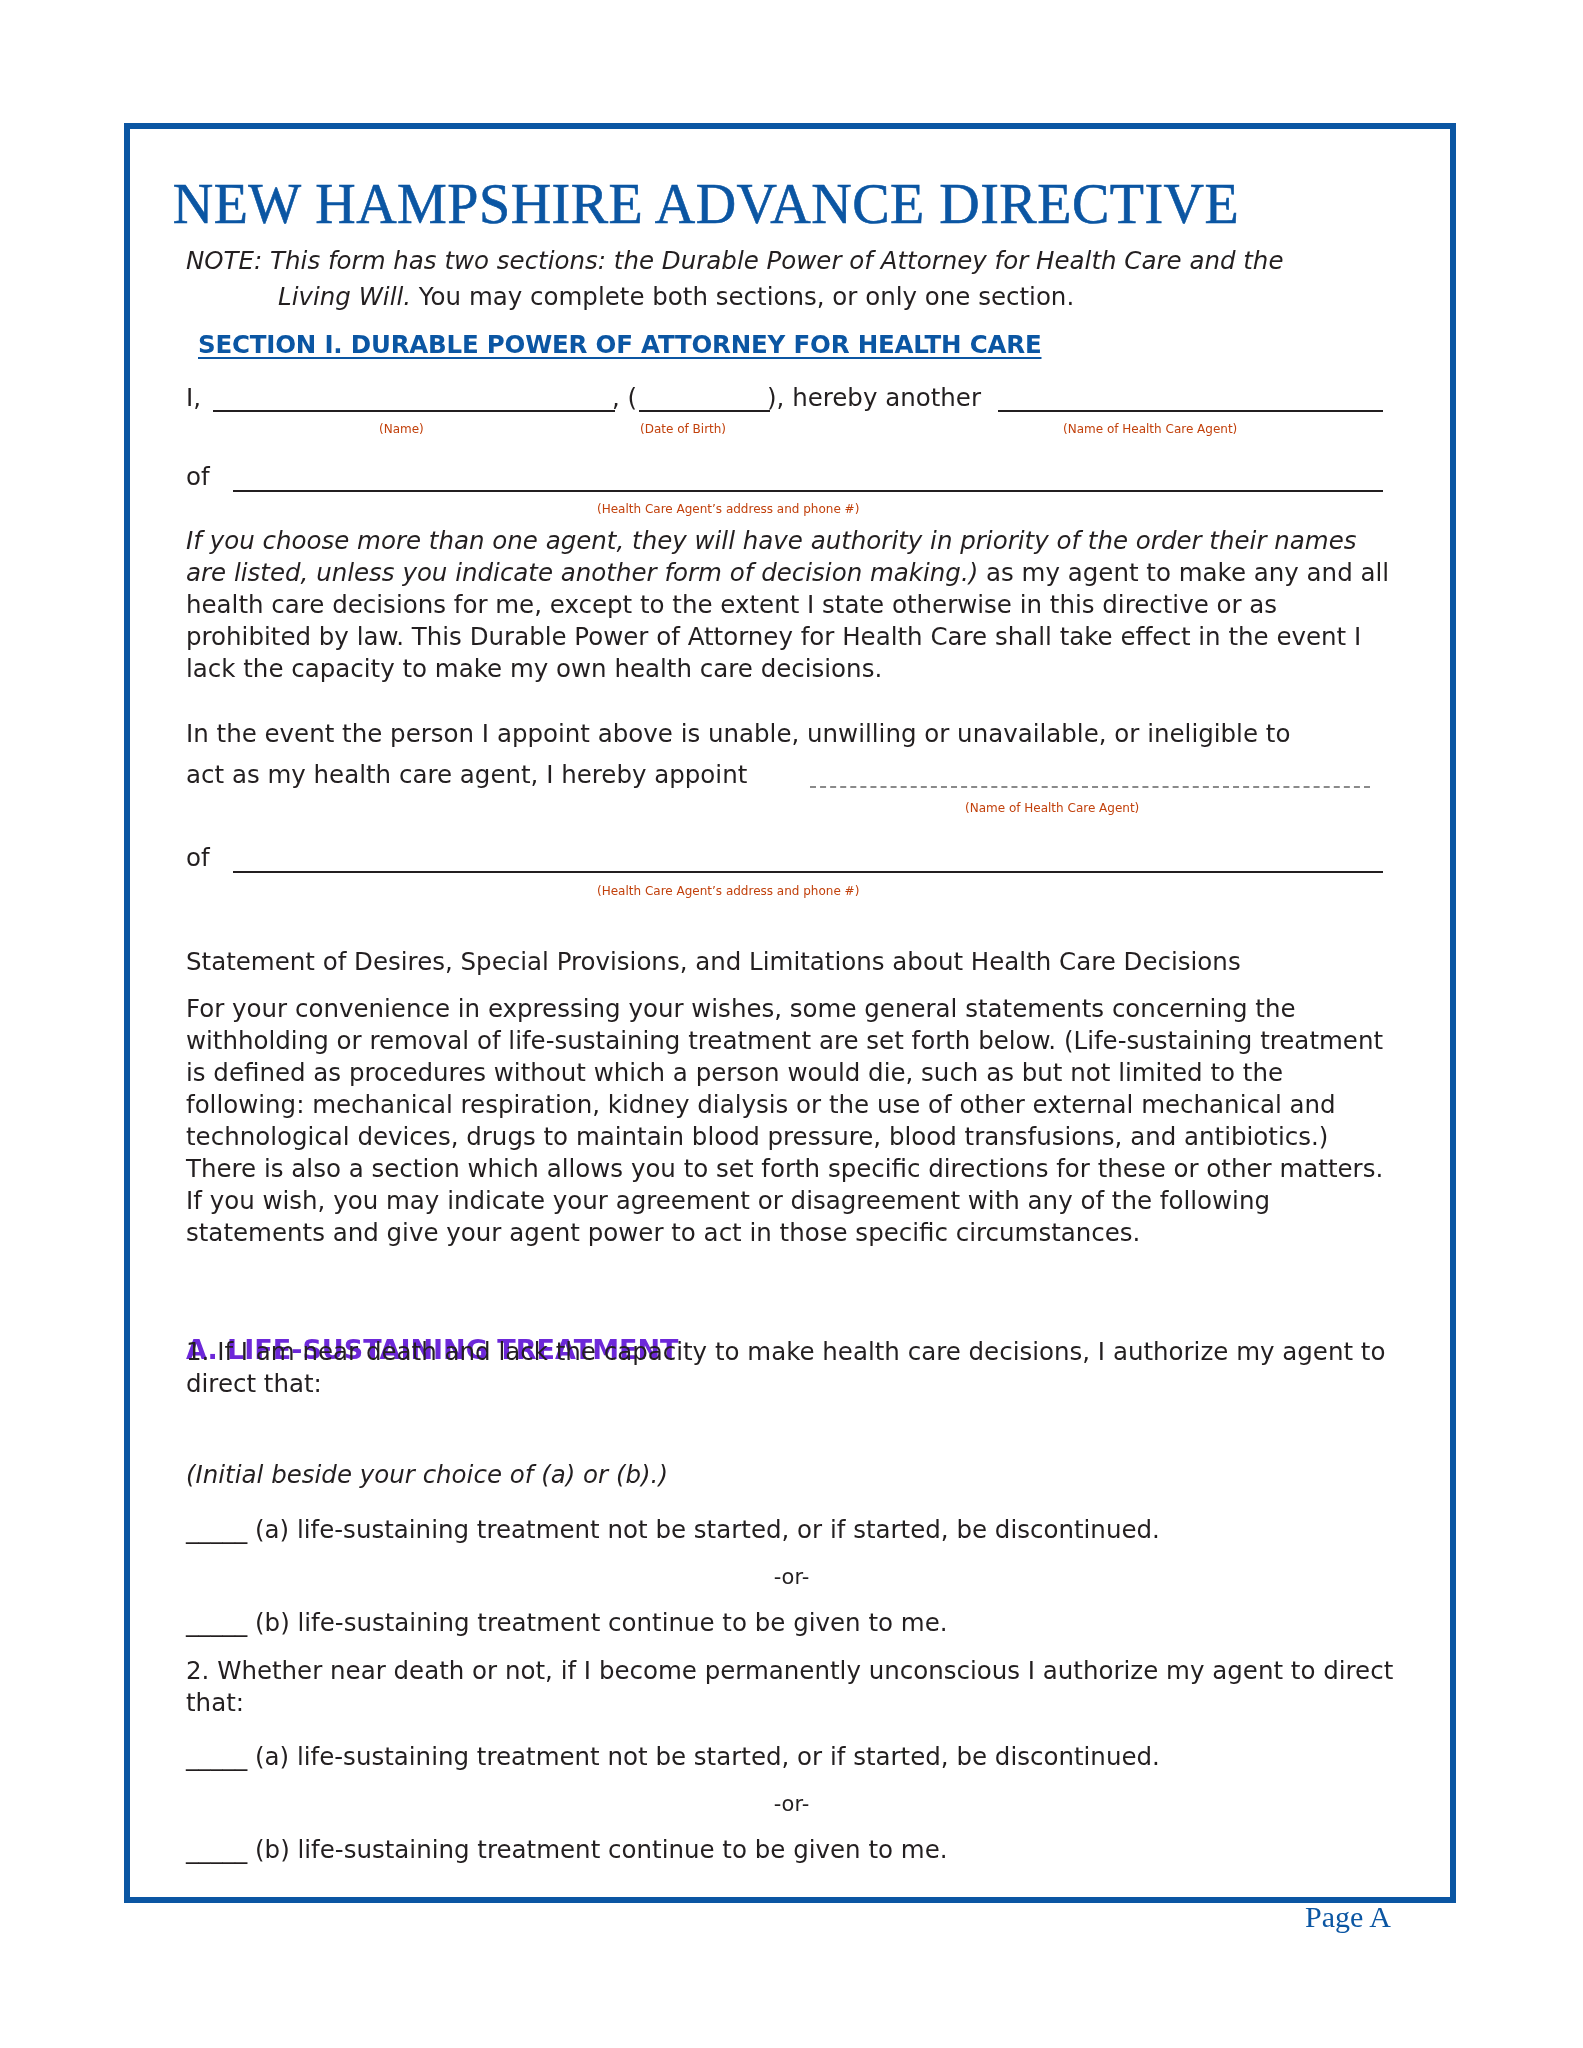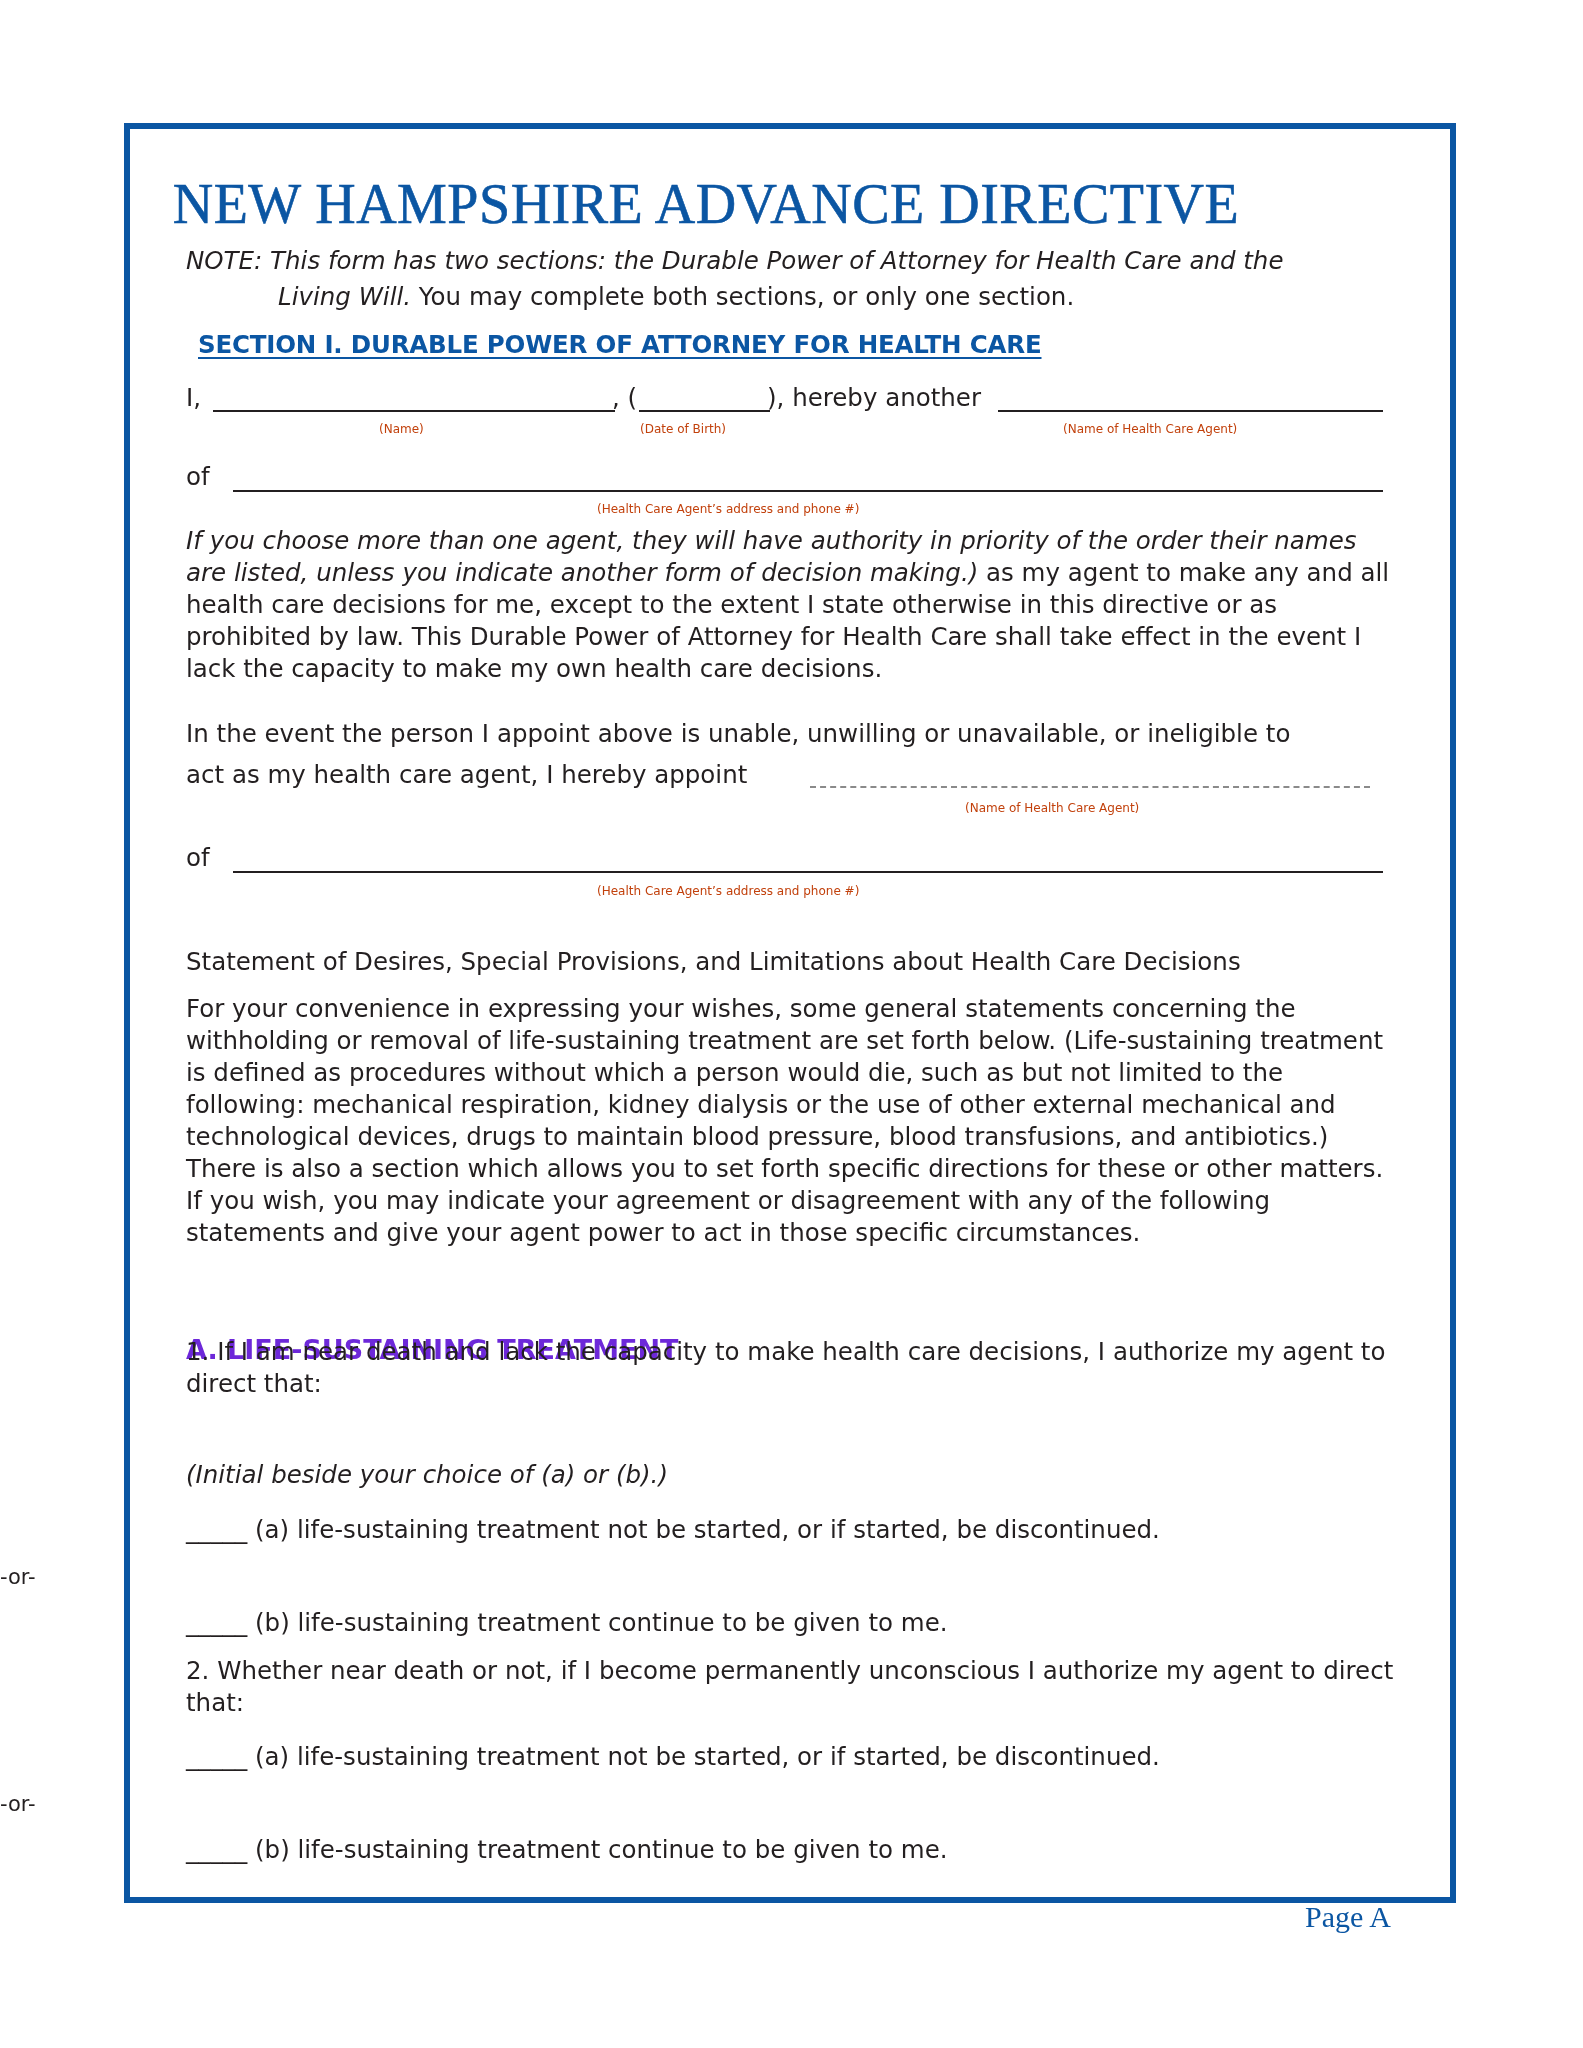--- a/index.html
+++ b/index.html
@@ -16,21 +16,21 @@
     .note1 { left: 186px; top: 243px; }
     .note2 { left: 278px; top: 279px; }
     .sec { left: 198px; top: 330px; font-size: 24.5px; font-weight: bold; color: #0b56a3;
            text-decoration: underline; text-underline-offset: 4px; letter-spacing: -0.2px; }
     .small { font-size: 12px; color: #c2410c; }
     .line { position: absolute; border-bottom: 2px solid #231f20; height: 0; }
     .dash { position: absolute; border-bottom: 2px dashed #8a8a8a; height: 0; }
     .para { position: absolute; left: 186px; width: 1215px; font-size: 24.5px; line-height: 32px;
             white-space: normal; }
     .heading-a { left: 186px; top: 1334px; font-size: 27px; font-weight: bold; color: #6d28d9; }
-    .center { left: 0; width: 1583px; text-align: left; }
+    .center { left: 0; width: 1583px; text-align: center; }
     .page { left: 1305px; top: 1900px; font-family: "Liberation Serif", serif; font-size: 30px; color: #0b56a3; }
   </style>
 </head>
 <body>
 
 <div class="frame"></div>
 
 <div class="abs title">NEW HAMPSHIRE ADVANCE DIRECTIVE</div>
 
 <div class="abs body it note1">NOTE: This form has two sections: the Durable Power of Attorney for Health Care and the</div>

